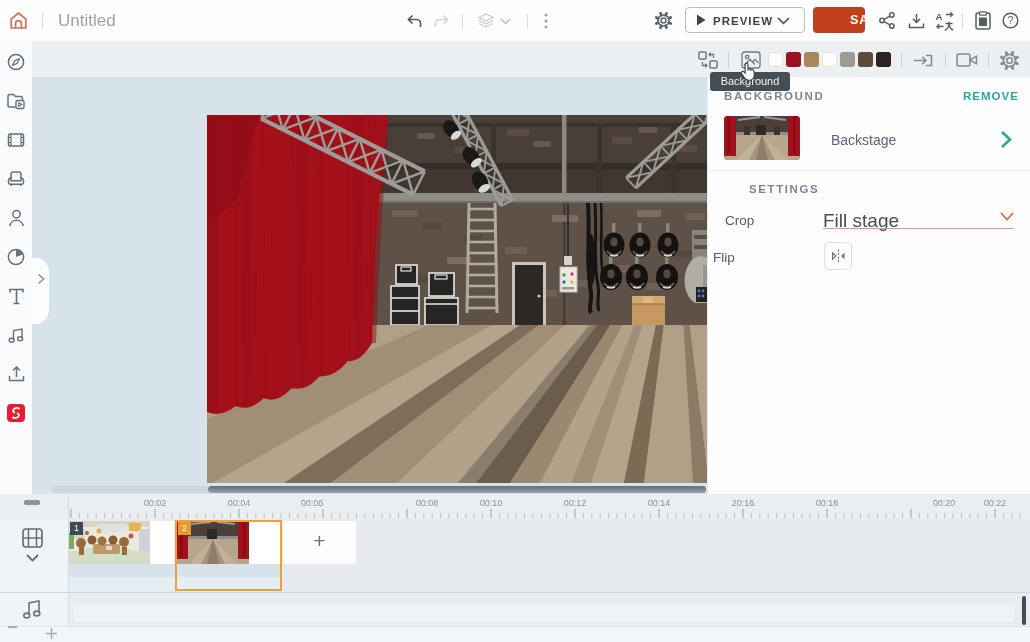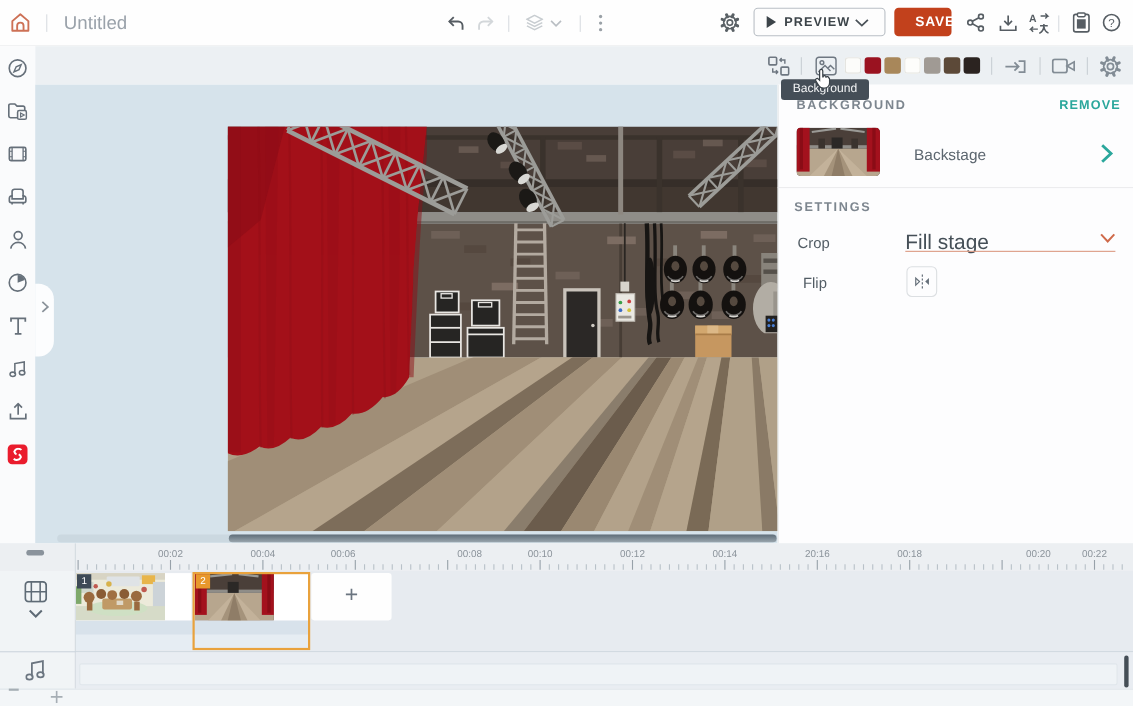--- a/index.html
+++ b/index.html
@@ -114,21 +114,21 @@
 <div class="abs" style="left:685px; top:7px; width:120px; height:26px; border:1px solid #b9bfc5; border-radius:4px; background:#fdfdfd;"></div>
 <div class="abs" style="left:713px; top:15px; font-size:11.5px; font-weight:bold; letter-spacing:1px; color:#3c4449;">PREVIEW</div>
 <svg class="abs" style="left:696px; top:14px;" width="10" height="12" viewBox="0 0 10 12">
   <polygon points="1,0.5 9.5,6 1,11.5" fill="#3c4449"></polygon>
 </svg>
 <svg class="abs" style="left:777px; top:17px;" width="13" height="8" viewBox="0 0 13 8">
   <polyline points="1,1 6.5,6.3 12,1" fill="none" stroke="#4a5258" stroke-width="1.6"></polyline>
 </svg>
 
 <div class="abs" style="left:813px; top:7px; width:52px; height:26px; border-radius:4px; background:#c2411c;"></div>
-<div class="abs" style="left:832px; top:13px; font-size:12.5px; font-weight:bold; letter-spacing:0.8px; color:#fff;">SAVE</div>
+<div class="abs" style="left:850px; top:13px; font-size:12.5px; font-weight:bold; letter-spacing:0.8px; color:#fff;">SAVE</div>
 
 <svg class="abs" style="left:879px; top:12px;" width="16" height="17" viewBox="0 0 16 17">
   <circle cx="12.8" cy="3" r="2.2" fill="none" stroke="#565d63" stroke-width="1.5"></circle>
   <circle cx="3" cy="8.5" r="2.2" fill="none" stroke="#565d63" stroke-width="1.5"></circle>
   <circle cx="12.8" cy="14" r="2.2" fill="none" stroke="#565d63" stroke-width="1.5"></circle>
   <line x1="5" y1="7.4" x2="10.9" y2="4.1" stroke="#565d63" stroke-width="1.5"></line>
   <line x1="5" y1="9.6" x2="10.9" y2="12.9" stroke="#565d63" stroke-width="1.5"></line>
 </svg>
 <svg class="abs" style="left:908px; top:13px;" width="17" height="16" viewBox="0 0 17 16">
   <path d="M8.5 1 L8.5 9 M5 6 L8.5 9.5 L12 6" fill="none" stroke="#565d63" stroke-width="1.5"></path>
@@ -555,25 +555,25 @@
 </svg>
 <svg class="abs" style="left:1000px; top:212px;" width="14" height="9" viewBox="0 0 14 9">
   <polyline points="1,1 7,7.5 13,1" fill="none" stroke="#cf6a4a" stroke-width="1.8"></polyline>
 </svg>
 <svg class="abs" style="left:831px; top:249px; z-index:4;" width="15" height="14" viewBox="0 0 15 14">
   <line x1="7.5" y1="0.5" x2="7.5" y2="13.5" stroke="#66707a" stroke-width="1.1" stroke-dasharray="2,1.6"></line>
   <path d="M1.5 3.8 L1.5 10.2 L4.9 7 Z" fill="none" stroke="#66707a" stroke-width="1.1"></path>
   <path d="M13.5 3.8 L13.5 10.2 L10.1 7 Z" fill="#66707a"></path>
 </svg>
 <div class="abs" id="panel-div"></div>
-<div class="abs cap" style="left:722px; top:183px;text-align:right;">SETTINGS</div>
+<div class="abs cap" style="left:749px; top:183px;text-align:right;">SETTINGS</div>
 <div class="abs fieldlbl" style="left:725px; top:213px;">Crop</div>
 <div class="abs" id="fillstage">Fill stage</div>
 <div class="abs" id="crop-underline"></div>
-<div class="abs fieldlbl" style="left:730px; top:250px;">Flip</div>
+<div class="abs fieldlbl" style="left:713px; top:250px;">Flip</div>
 <div class="abs" id="flipbtn"></div>
 
 <div class="abs" id="tooltip">Background</div>
 <svg class="abs" style="left:740px; top:62px;" width="15" height="19" viewBox="0 0 18 24">
   <path d="M6 14 L6 3.2 A1.8 1.8 0 0 1 9.6 3.2 L9.6 10 L10 10 A1.6 1.6 0 0 1 13.2 10.4 L13.4 10.4 A1.6 1.6 0 0 1 16.4 11 L16.6 11 A1.5 1.5 0 0 1 17.4 12.4 L17.4 17 A6 6 0 0 1 11.5 23 L10.5 23 A6.5 6.5 0 0 1 5 20 L1.6 14.6 A1.8 1.8 0 0 1 4.6 12.6 Z" fill="#fff" stroke="#3a4248" stroke-width="1.4"></path>
 </svg>
 
 <div class="abs" id="timeline"></div>
 <div class="abs" id="ruler"></div>
 <div class="abs" id="tl-handle"></div>

